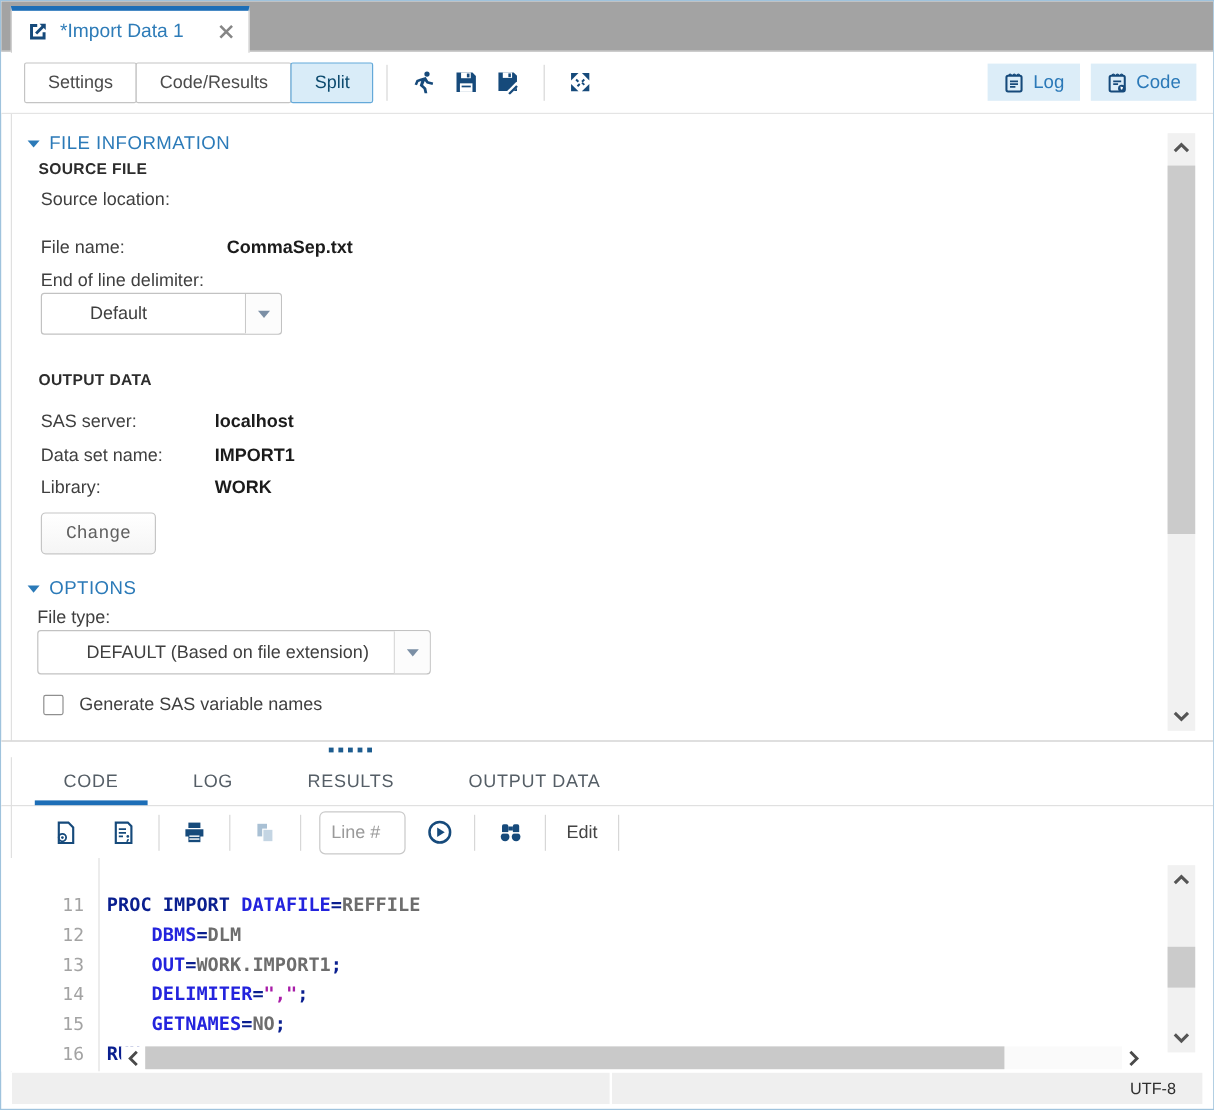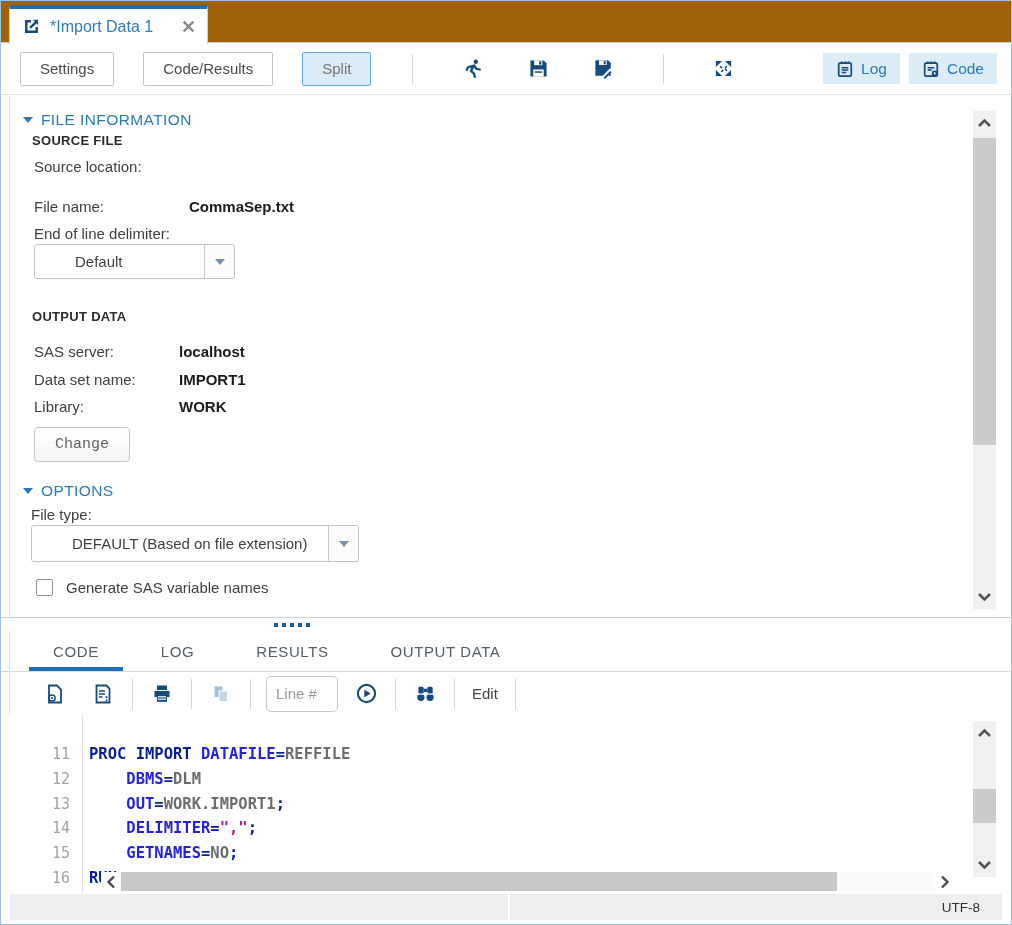--- a/index.html
+++ b/index.html
@@ -9,38 +9,38 @@
     position:relative; width:1012px; height:925px;
     border:1px solid #9fc3dd; background:#fff; overflow:hidden;
   }
   
   .window::before{
     content:""; position:absolute; left:8px; top:42px; bottom:31px;
     width:1px; background:#e0e0e0; z-index:0;
   }
 
   
-  .tabstrip { position:relative; height:42px; background:#a16207; border-bottom:1px solid #cfcfcf; z-index:3; }
+  .tabstrip { position:relative; height:42px; background:#a3a3a3; border-bottom:1px solid #cfcfcf; z-index:3; }
   .doc-tab {
     position:absolute; left:8px; top:4px; height:39px; width:199px;
     background:#fff; border-left:1px solid #cfcfcf; border-right:1px solid #cfcfcf;
     border-top:4px solid #1d6eb7; display:flex; align-items:center; gap:9px;
     padding:0 10px 0 12px; z-index:4; cursor:default;
   }
   .doc-tab-title { color:#2e7cb8; font-size:16px; white-space:nowrap; flex:1; }
   .tab-close { display:flex; align-items:center; justify-content:center; width:18px; height:18px; }
 
   
-  .main-toolbar { height:52px; display:flex; align-items:center; padding:0 14px 0 20px; border-bottom:1px solid #e4e4e4; position:relative; z-index:2; background:#fff;gap:30px;}
+  .main-toolbar { height:52px; display:flex; align-items:center; padding:0 14px 0 20px; border-bottom:1px solid #e4e4e4; position:relative; z-index:2; background:#fff;}
   .seg-btn {
     height:34px; padding:0 19px; background:#fff; border:1px solid #c4c4c4;
     color:#4b4b4b; font-size:15px; display:flex; align-items:center; margin-left:-1px;
     border-radius:2px; position:relative; cursor:pointer; font-family:inherit;
   }
-  .seg-btn.active { background:#d9ecf8; border-color:#64a9d9; color:#737373; z-index:1; }
+  .seg-btn.active { background:#d9ecf8; border-color:#64a9d9; color:#0c4a6e; z-index:1; }
   .vsep { width:1px; height:30px; background:#d7d7d7; margin:0 11px; flex:0 0 auto; }
   .icon-btn { width:36px; height:34px; display:flex; align-items:center; justify-content:center; background:transparent; border:none; cursor:pointer; padding:0; }
   .toolbar-right { margin-left:auto; display:flex; align-items:center; gap:9px; }
   .pill-btn {
     display:flex; align-items:center; gap:7px; background:#dcedf8; border:none;
     height:31px; padding:0 13px; color:#2b79b8; font-size:15.5px; cursor:pointer; font-family:inherit;
   }
 
   
   .settings-pane { position:relative; height:522px; overflow:hidden; }

